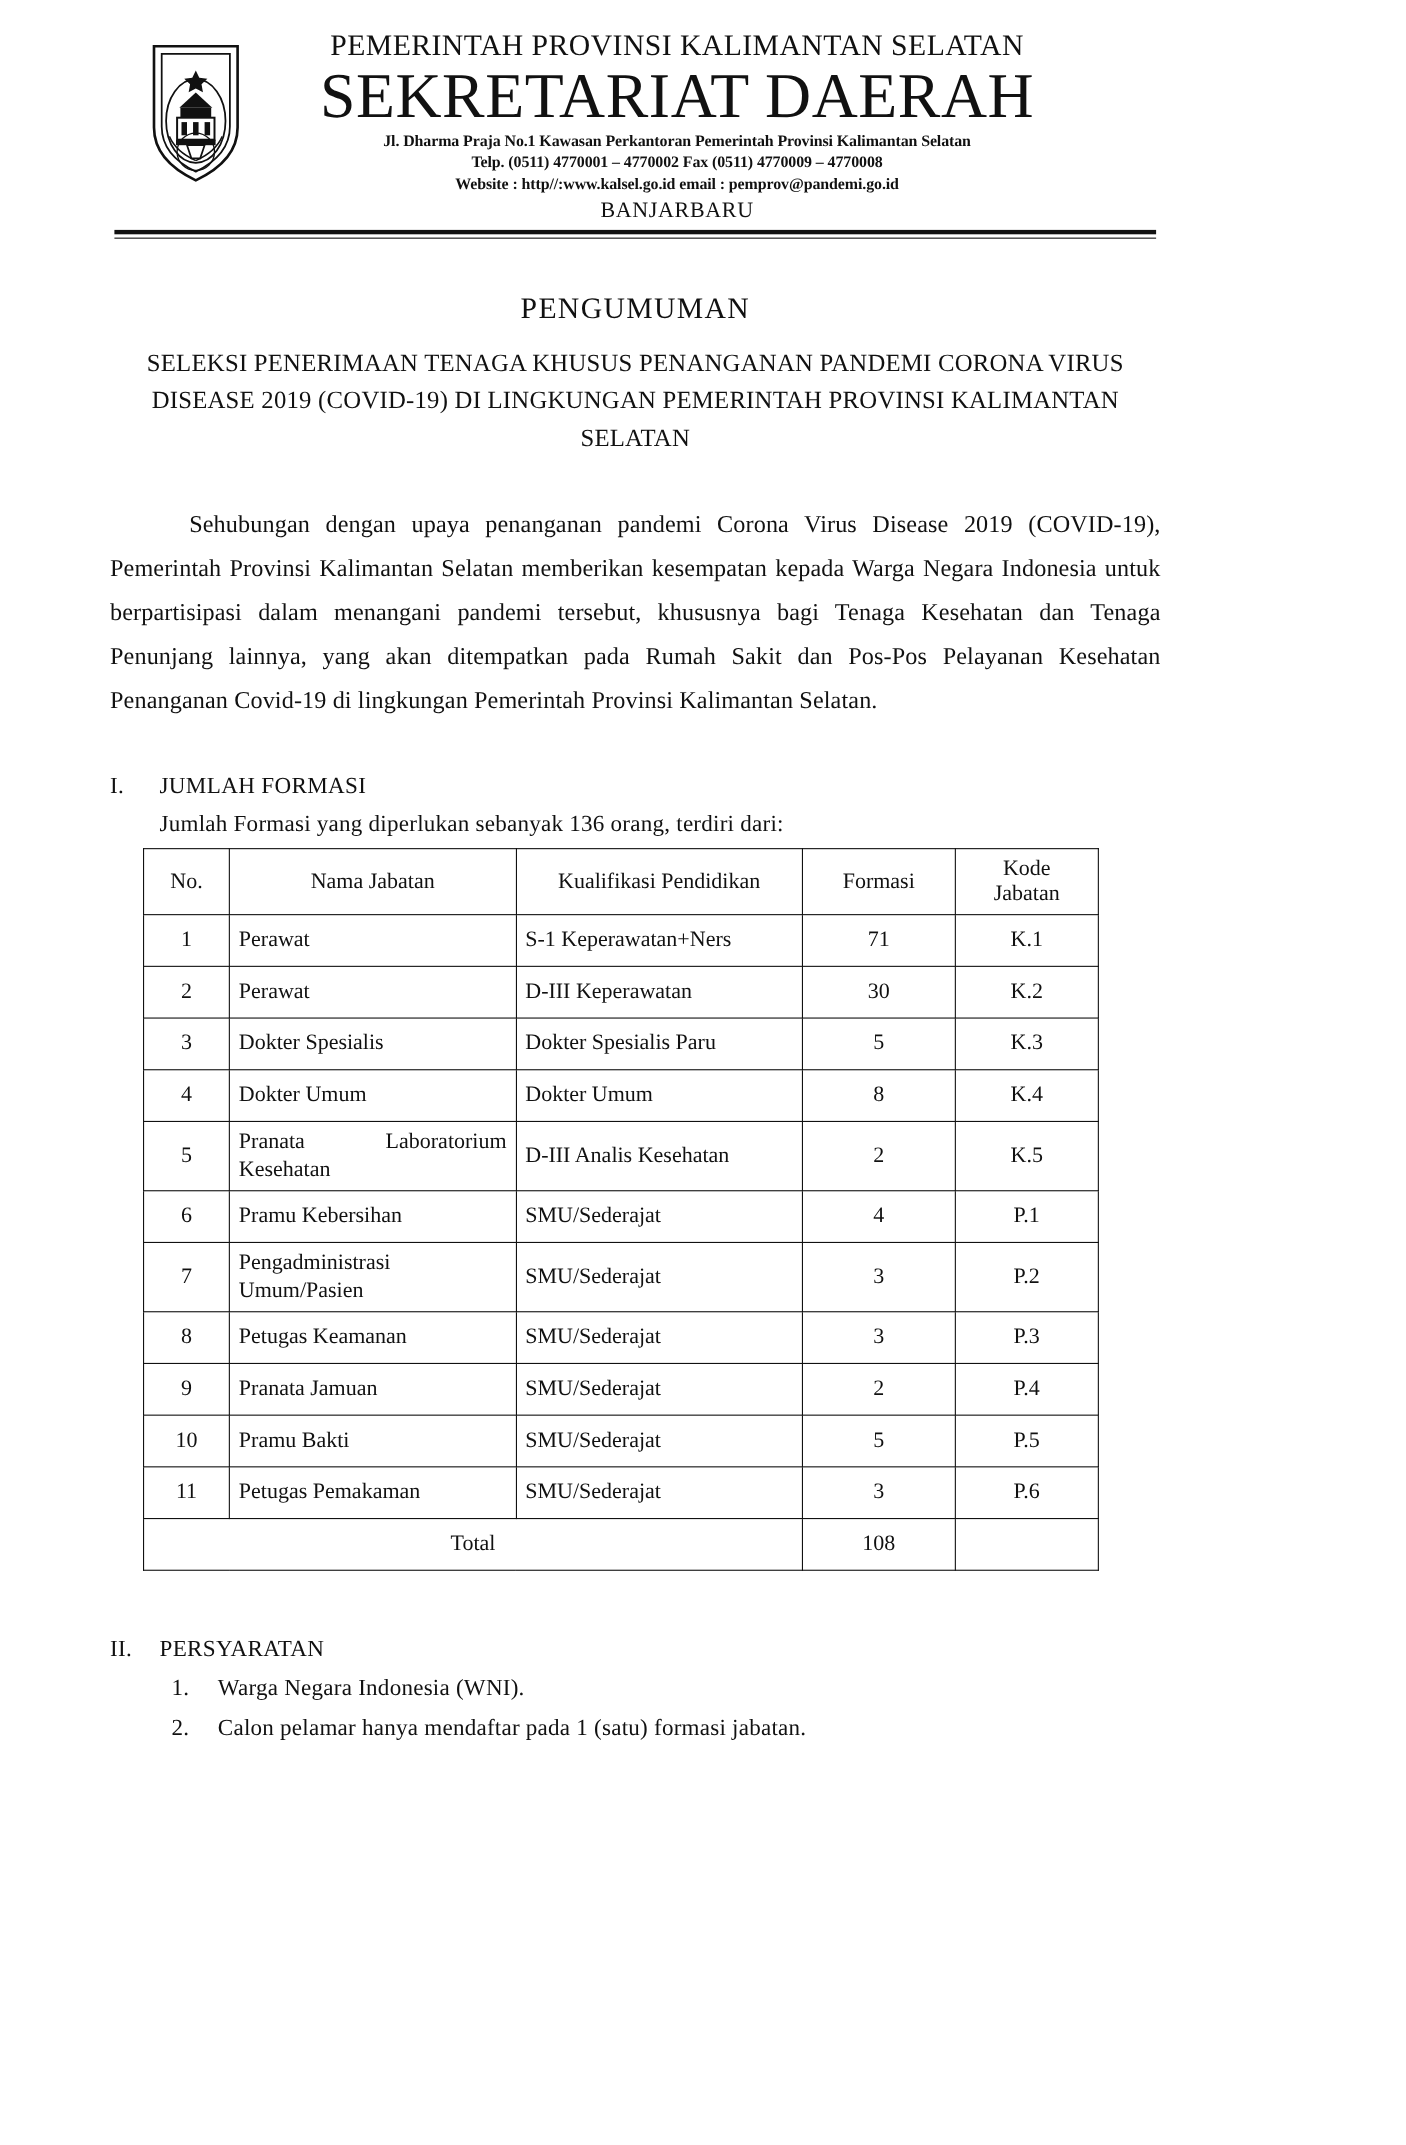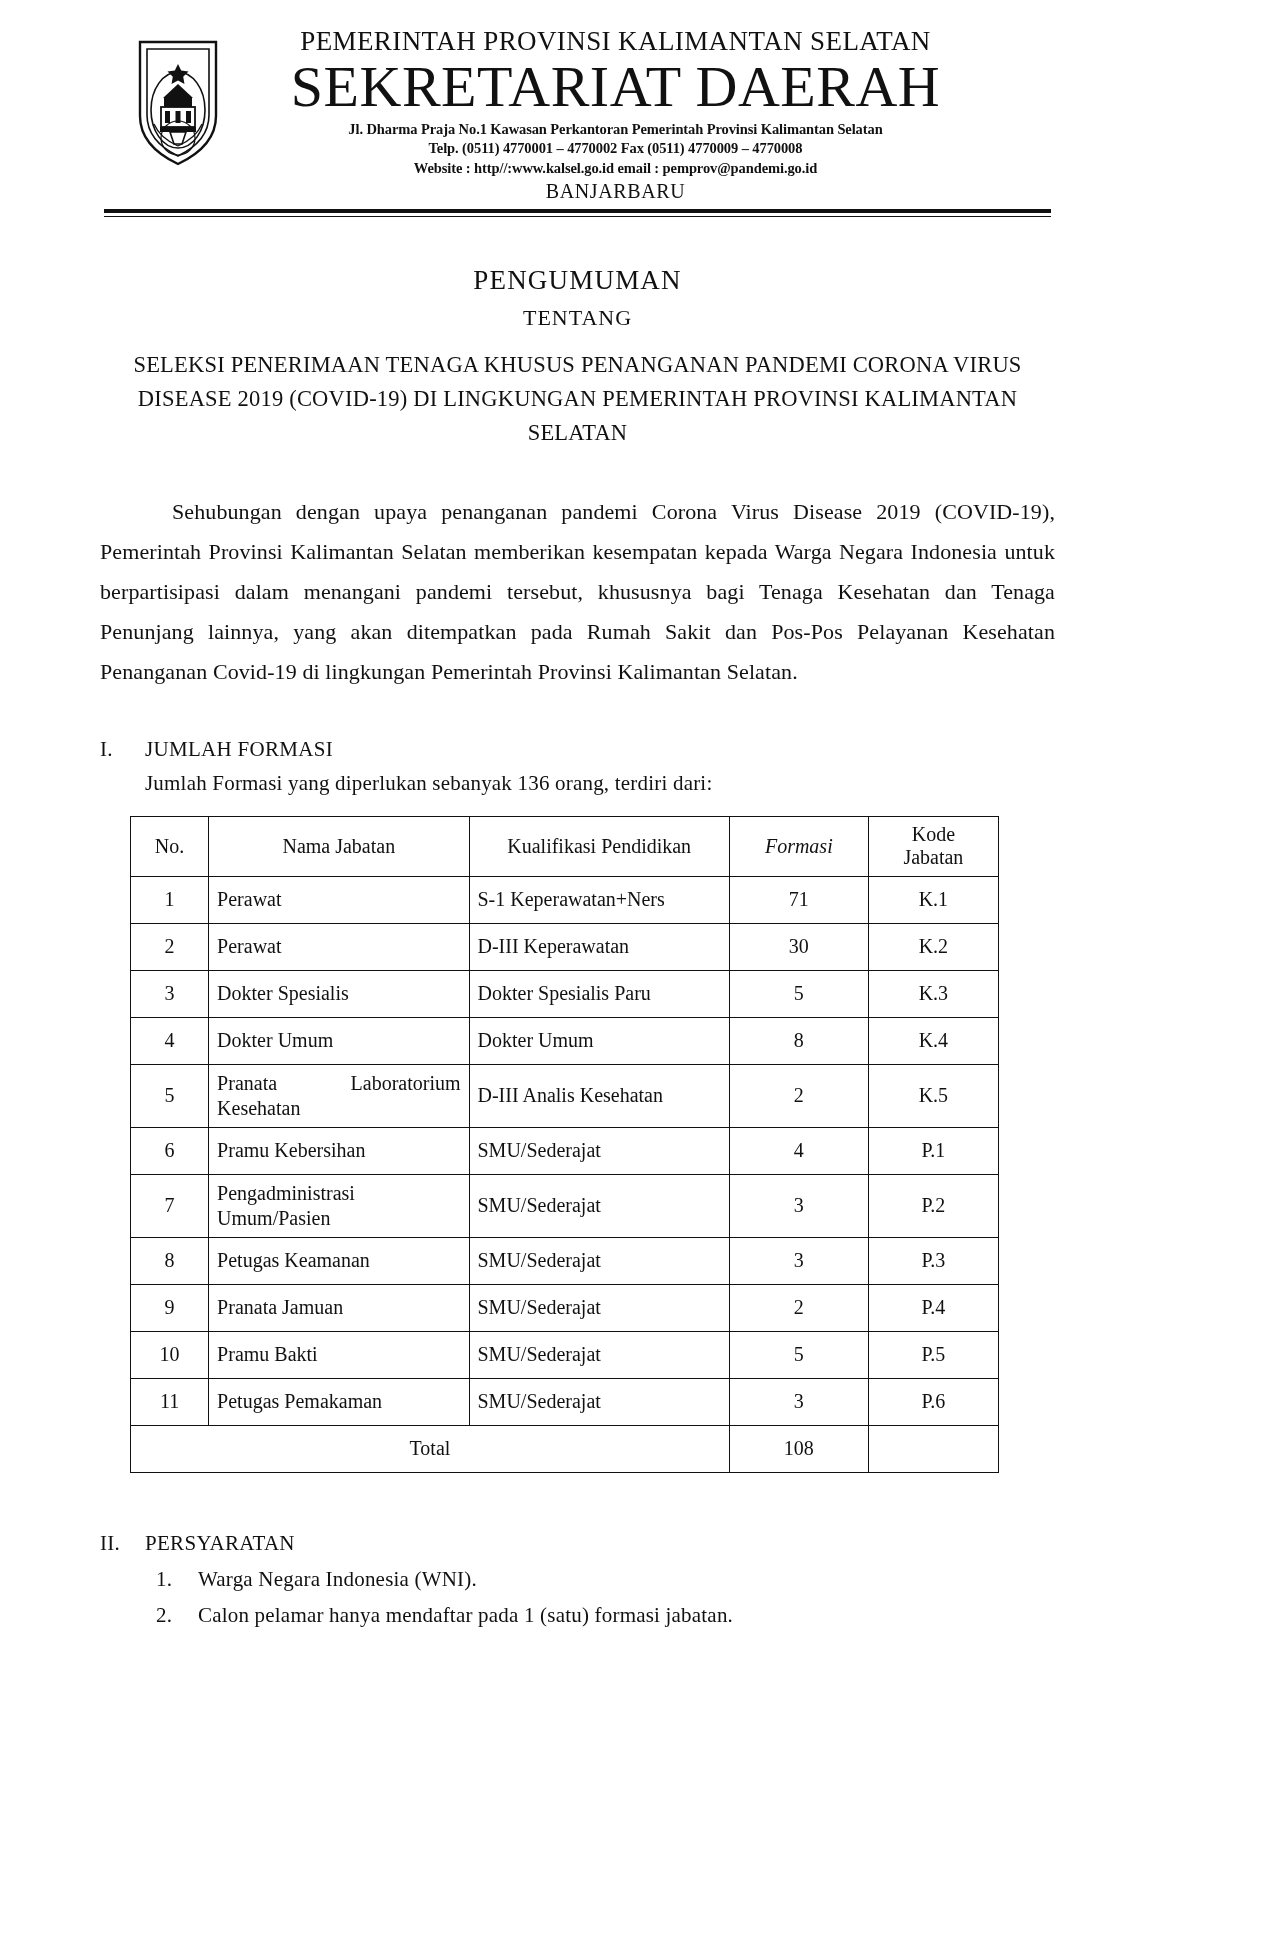--- a/index.html
+++ b/index.html
@@ -144,21 +144,21 @@
   }
   .sec-sub {
     font-size: 21px;
     margin-top: 9px;
     padding-left: 45px;
     letter-spacing: 0.2px;
   }
 
   
   .tbl-wrap {
-    margin-top: 20px;
+    margin-top: 10px;
     padding-left: 30px;
     padding-right: 56px;
   }
   table.formasi {
     border-collapse: collapse;
     width: 100%;
     font-size: 20px;
     table-layout: fixed;
   }
   table.formasi td, table.formasi th {
@@ -168,21 +168,21 @@
     font-weight: normal;
   }
   table.formasi thead th {
     text-align: center;
     height: 60px;
     line-height: 1.15;
   }
   .col-no    { width: 9%;  text-align: center; }
   .col-nama  { width: 30%; }
   .col-kual  { width: 30%; }
-  .col-form  { width: 16%; text-align: center; font-style: italic; }
+  .col-form  { width: 16%; text-align: center; }
   .col-kode  { width: 15%; text-align: center; }
 
   table.formasi tbody td { height: 47px; }
   td.c-no   { text-align: center; }
   td.c-nama { text-align: left; padding-left: 10px; }
   td.c-nama.twoline { line-height: 1.25; }
   td.c-kual { text-align: left; padding-left: 10px; }
   td.c-form { text-align: center; }
   td.c-kode { text-align: center; }
   td.total-label {
@@ -243,21 +243,20 @@
     </div>
   </div>
 
   <div class="rule-wrap">
     <div class="rule-thick"></div>
     <div class="rule-thin"></div>
   </div>
 
   <div class="title-block">
     <div class="t-pengumuman">PENGUMUMAN</div>
-    <div class="t-tentang">TENTANG</div>
     <div class="t-subject">SELEKSI PENERIMAAN TENAGA KHUSUS PENANGANAN PANDEMI CORONA VIRUS DISEASE  2019 (COVID-19) DI LINGKUNGAN PEMERINTAH PROVINSI KALIMANTAN SELATAN</div>
   </div>
 
   <div class="body-par">Sehubungan dengan upaya penanganan pandemi Corona Virus Disease 2019 (COVID-19), Pemerintah Provinsi Kalimantan Selatan memberikan kesempatan kepada Warga Negara Indonesia untuk berpartisipasi dalam menangani pandemi tersebut, khususnya bagi Tenaga Kesehatan dan Tenaga Penunjang lainnya, yang akan ditempatkan pada Rumah Sakit dan Pos-Pos Pelayanan Kesehatan Penanganan Covid-19 di lingkungan Pemerintah Provinsi Kalimantan Selatan.</div>
 
   <div class="section">
     <div class="sec-head">
       <span class="sec-num">I.</span>
       <span>JUMLAH FORMASI</span>
     </div>

